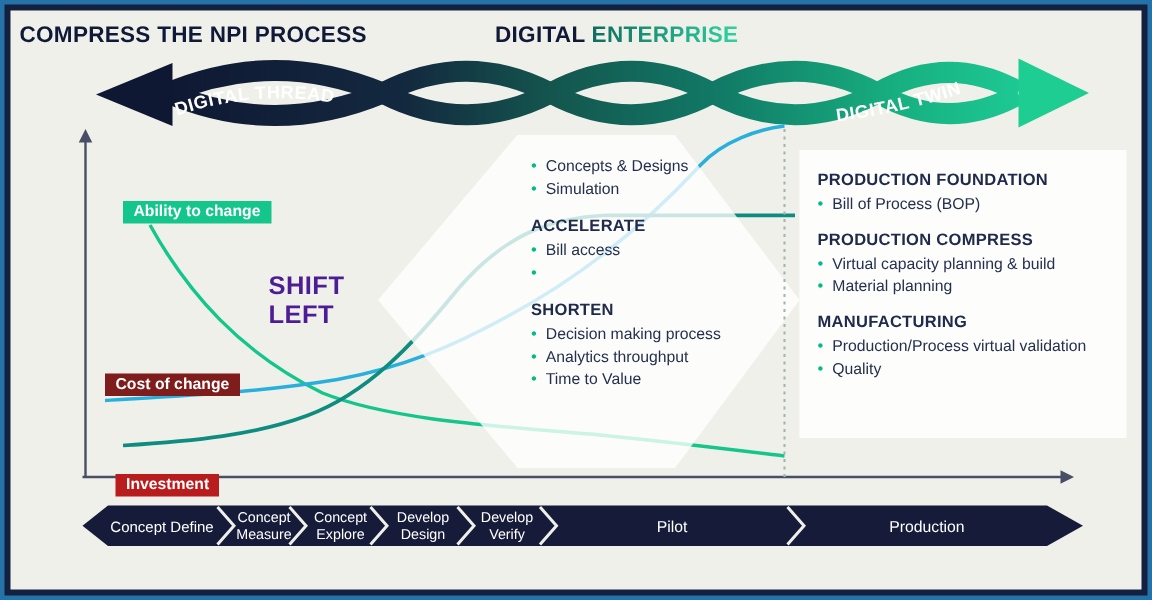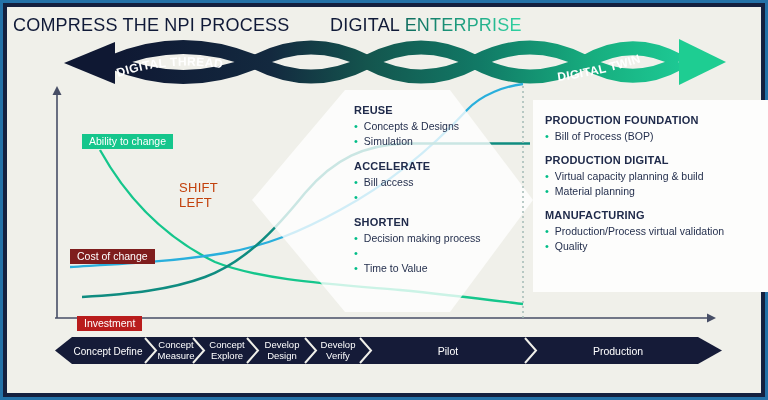--- a/index.html
+++ b/index.html
@@ -2,34 +2,34 @@
 <html><head>
 <meta charset="utf-8">
 <style>
   html,body{margin:0;padding:0;background:#dfe3e6;font-family:"Liberation Sans",sans-serif;}
   .stage{
     position:relative;width:768px;height:400px;background:#F0F0EA;overflow:hidden;
     box-shadow: inset 0 0 0 3px #2472A8, inset 0 0 0 7px #14203F;
   }
   .abs{position:absolute;}
   svg text{font-family:"Liberation Sans",sans-serif;}
-  .title{font-size:18px;font-weight:normal;color:#101A38;letter-spacing:.2px;white-space:nowrap;}
+  .title{font-size:15px;font-weight:bold;color:#101A38;letter-spacing:.2px;white-space:nowrap;}
   .title .grad{
     background:linear-gradient(90deg,#0F6C5E,#2ED3A2);
     -webkit-background-clip:text;background-clip:text;color:transparent;text-align:right;-webkit-text-fill-color:transparent;
   }
-  .badge{position:absolute;color:#fff;font-size:10.5px;line-height:14px;padding:0 7px 1px 7px;white-space:nowrap;}
-  .shift{position:absolute;left:179px;top:181px;width:72px;font-size:13px;font-weight:normal;
-         color:#c2410c;line-height:1.12;letter-spacing:.3px;}
+  .badge{position:absolute;color:#fff;font-size:10.5px;line-height:14px;padding:0 7px 1px 7px;white-space:nowrap;font-weight:bold;}
+  .shift{position:absolute;left:179px;top:181px;width:72px;font-size:17px;font-weight:bold;
+         color:#4c1d95;line-height:1.12;letter-spacing:.3px;}
   .panel-text{position:absolute;}
   .sec{margin-bottom:11px;}
   .sec-title{font-size:11px;font-weight:bold;color:#202B4B;letter-spacing:.2px;margin-bottom:3px;white-space:nowrap;}
   .item{display:flex;font-size:10.5px;color:#25304E;line-height:15px;white-space:nowrap;}
   .bullet{color:#00BD87;margin-right:6px;font-size:11px;}
-  .card{position:absolute;left:533px;top:100px;width:235px;height:192px;background:#FDFDFC;
+  .card{position:absolute;left:533px;top:100px;width:218px;height:192px;background:#FDFDFC;
         box-sizing:border-box;padding:14px 8px 0 12px;}
   .card .sec{margin-bottom:10px;}
 </style>
 </head>
 <body>
 
 <div class="stage">
 
   <svg class="abs" style="left:0;top:0" width="768" height="400" viewBox="0 0 768 400">
     <defs>
@@ -107,21 +107,20 @@
   </div>
 
   <div class="badge" style="left:82px;top:134px;background:#15C68C">Ability to change</div>
   <div class="badge" style="left:70px;top:249px;background:#7f1d1d">Cost of change</div>
   <div class="badge" style="left:77px;top:316px;background:#b91c1c">Investment</div>
 
   <div class="shift">SHIFT LEFT</div>
 
   <div class="panel-text" style="left:354px;top:104px;width:175px">
     <div class="sec">
-      <div class="sec-title">REUSE</div>
       <div class="item">
           <span class="bullet">•</span>
           <span>Concepts &amp; Designs</span>
         </div>
       <div class="item">
           <span class="bullet">•</span>
           <span>Simulation</span>
         </div>
     </div>
     <div class="sec">
@@ -135,38 +134,39 @@
         </div>
     </div>
     <div class="sec">
       <div class="sec-title">SHORTEN</div>
       <div class="item">
           <span class="bullet">•</span>
           <span>Decision making process</span>
         </div>
       <div class="item">
           <span class="bullet">•</span>
+          <span>Analytics throughput</span>
         </div>
       <div class="item">
           <span class="bullet">•</span>
           <span>Time to Value</span>
         </div>
     </div>
   </div>
 
   <div class="card">
     <div class="sec">
       <div class="sec-title">PRODUCTION FOUNDATION</div>
       <div class="item">
           <span class="bullet">•</span>
           <span>Bill of Process (BOP)</span>
         </div>
     </div>
     <div class="sec">
-      <div class="sec-title">PRODUCTION DIGITAL</div>
+      <div class="sec-title">PRODUCTION COMPRESS</div>
       <div class="item">
           <span class="bullet">•</span>
           <span>Virtual capacity planning &amp; build</span>
         </div>
       <div class="item">
           <span class="bullet">•</span>
           <span>Material planning</span>
         </div>
     </div>
     <div class="sec">

